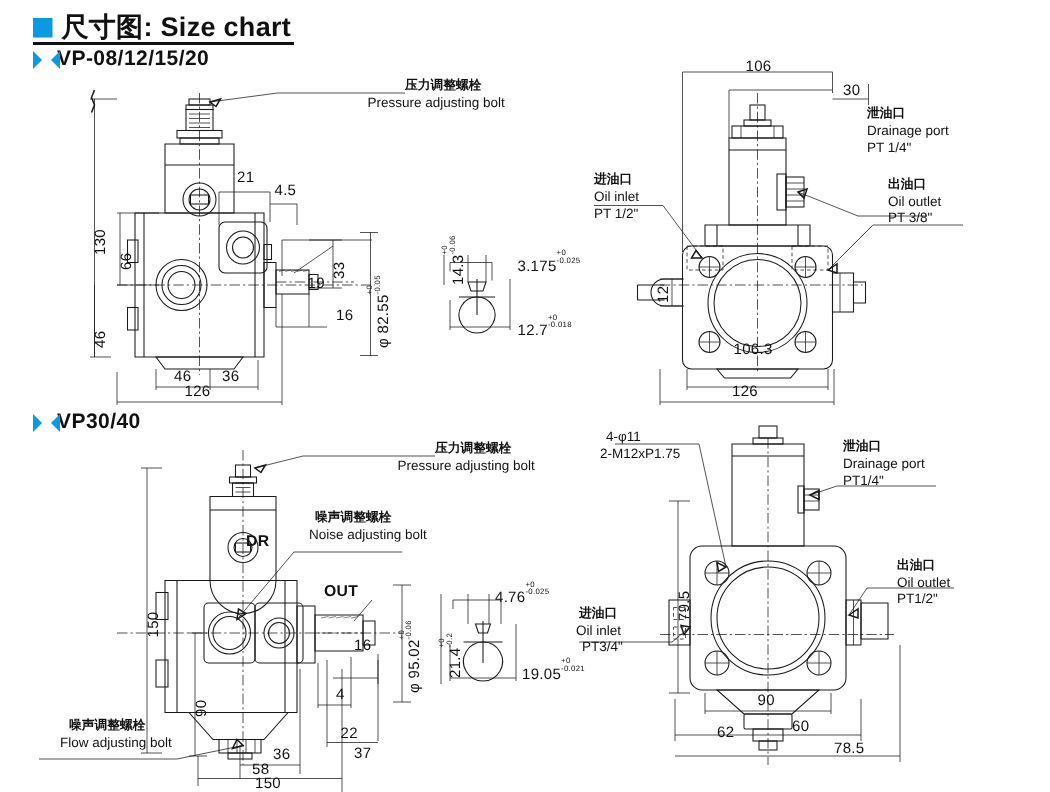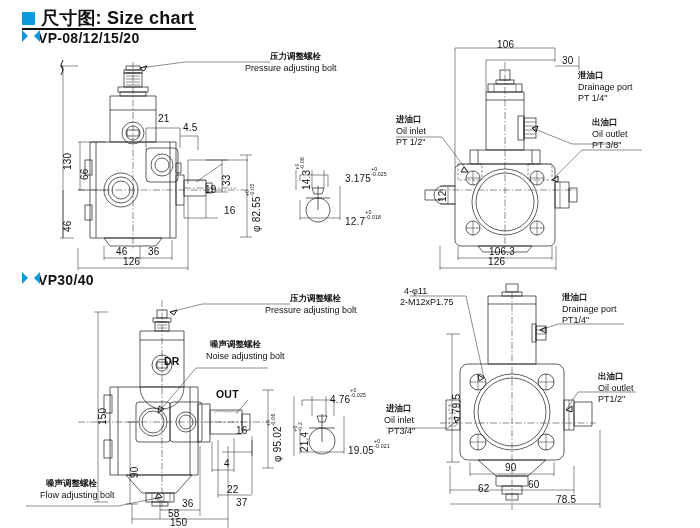--- a/index.html
+++ b/index.html
@@ -9,21 +9,21 @@
     color:#1a1a1a;overflow:hidden;position:relative;
   }
   #root{position:relative;width:700px;height:368px;text-decoration:underline;}
 
   
   .hdr{position:absolute;left:22px;top:6px;display:flex;align-items:center;gap:6px;}
   .hdr-sq{width:13px;height:13px;background:#0b9ae0;display:inline-block;}
   .hdr-txt{font-size:18px;font-weight:600;letter-spacing:.2px;color:#111;white-space:nowrap;}
   .hdr-rule{position:absolute;left:22px;top:28px;width:174px;height:1.6px;background:#111;}
 
-  .sect{position:absolute;display:flex;align-items:flex-start;gap:4px;}
+  .sect{position:absolute;display:flex;align-items:flex-end;gap:4px;}
   .dia{width:0;height:0;border:6px solid transparent;border-left-color:#0b9ae0;
        position:relative;}
   .dia:after{content:"";position:absolute;left:0px;top:-6px;width:0;height:0;
        border:6px solid transparent;border-right-color:#0b9ae0;}
   .sect-txt{font-size:14px;font-weight:700;letter-spacing:.3px;color:#111;}
   #sect1{left:22px;top:30px;}
   #sect2{left:22px;top:272px;}
 
   
   .cn{position:absolute;font-size:8.5px;line-height:1.15;color:#111;white-space:nowrap;}
@@ -363,21 +363,21 @@
   <div class="cn en" style="left:578px;top:82px;">Drainage port</div>
   <div class="cn en" style="left:578px;top:93px;">PT 1/4"</div>
 
   <div class="cn cjk" style="left:592px;top:118px;">出油口</div>
   <div class="cn en" style="left:592px;top:129px;">Oil outlet</div>
   <div class="cn en" style="left:592px;top:140px;">PT 3/8"</div>
 
   <div class="dim" style="left:497px;top:39px;">106</div>
   <div class="dim" style="left:562px;top:55px;">30</div>
   <div class="dim v" style="left:437px;top:202px;">12</div>
-  <div class="dim" style="left:489px;top:246px;">106.3</div>
+  <div class="dim" style="left:489px;top:228px;">106.3</div>
   <div class="dim" style="left:488px;top:256px;">126</div>
 
   <div class="cn cjk" style="left:290px;top:294px;">压力调整螺栓</div>
   <div class="cn en" style="left:265px;top:305px;">Pressure adjusting bolt</div>
   <div class="cn cjk" style="left:210px;top:340px;">噪声调整螺栓</div>
   <div class="cn en" style="left:206px;top:351px;">Noise adjusting bolt</div>
   <div class="cn cjk" style="left:46px;top:479px;">噪声调整螺栓</div>
   <div class="cn en" style="left:40px;top:490px;">Flow adjusting bolt</div>
 
   <div class="dim" style="left:164px;top:355px;font-size:10.5px;font-weight:600;">DR</div>

